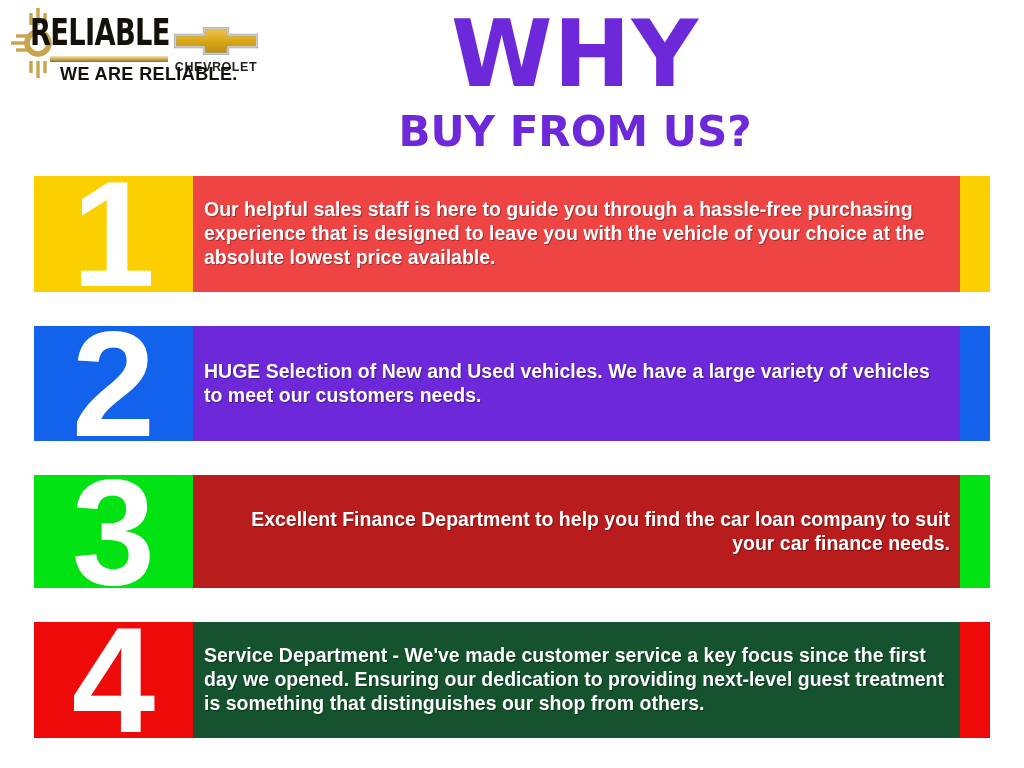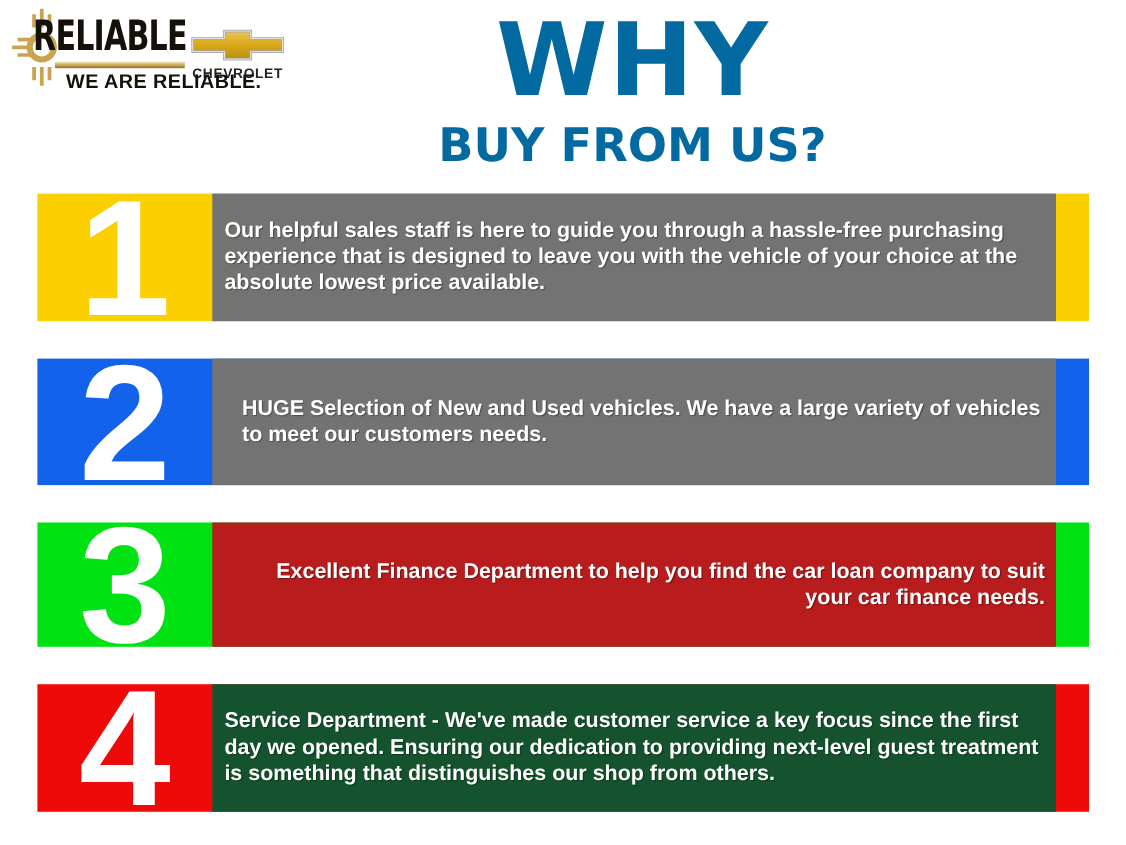--- a/index.html
+++ b/index.html
@@ -31,21 +31,21 @@
   .chev-logo { position:absolute; left:170px; top:24px; width:92px; text-align:center; }
   .chev-logo svg { display:block; margin:0 auto; }
   .chev-brand {
     margin-top:2px; font-weight:bold; font-size:12.5px; letter-spacing:0.6px;
     color:#23211e; white-space:nowrap;
   }
 
   
   .title-block {
     position:absolute; left:130px; top:8px; width:890px; text-align:center;
-    font-family:"DejaVu Sans", sans-serif; font-weight:bold; color:#0369a1;
+    font-family:"DejaVu Sans", sans-serif; font-weight:bold; color:#6d28d9;
   }
   .title-line1 { font-size:92px; line-height:94px; letter-spacing:1px; }
   .title-line2 { font-size:42px; line-height:60px; letter-spacing:0px; }
 
   
   .reason-row { position:absolute; left:34px; width:956px; }
   .reason-row.r1 { top:176px; height:116px; }
   .reason-row.r2 { top:326px; height:115px; }
   .reason-row.r3 { top:475px; height:113px; }
   .reason-row.r4 { top:622px; height:116px; }
@@ -104,28 +104,28 @@
   <div class="chev-brand">CHEVROLET</div>
 </div>
 
 <div class="title-block">
   <div class="title-line1">WHY</div>
   <div class="title-line2">BUY FROM US?</div>
 </div>
 
 <section class="reason-row r1" style="background: rgb(251, 207, 0);">
   <div class="reason-number">1</div>
-  <div class="reason-panel" style="background: #737373;">
+  <div class="reason-panel" style="background: #ef4444;">
     <p>Our helpful sales staff is here to guide you through a hassle-free purchasing experience that is designed to leave you with the vehicle of your choice at the absolute lowest price available.</p>
   </div>
 </section>
 
 <section class="reason-row r2" style="background: rgb(18, 98, 236);">
   <div class="reason-number">2</div>
-  <div class="reason-panel" style="background: #737373; padding-left: 16px;">
+  <div class="reason-panel" style="background: #6d28d9;">
     <p>HUGE Selection of New and Used vehicles.  We have a large variety of vehicles to meet our customers needs.</p>
   </div>
 </section>
 
 <section class="reason-row r3" style="background: rgb(0, 226, 18);">
   <div class="reason-number">3</div>
   <div class="reason-panel" style="background: #b91c1c; text-align: right;">
     <p>Excellent Finance Department to help you find the car loan company to suit your car finance needs.</p>
   </div>
 </section>

